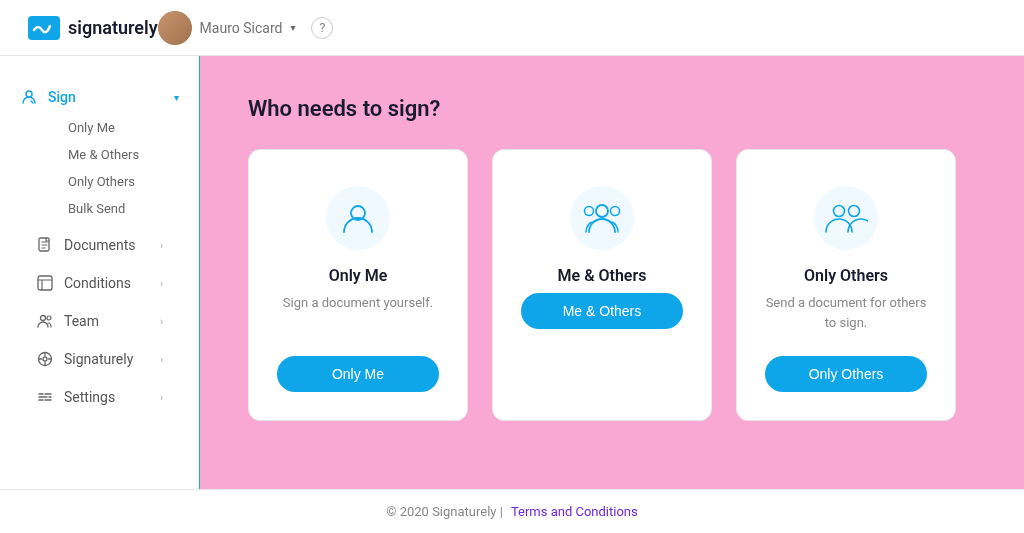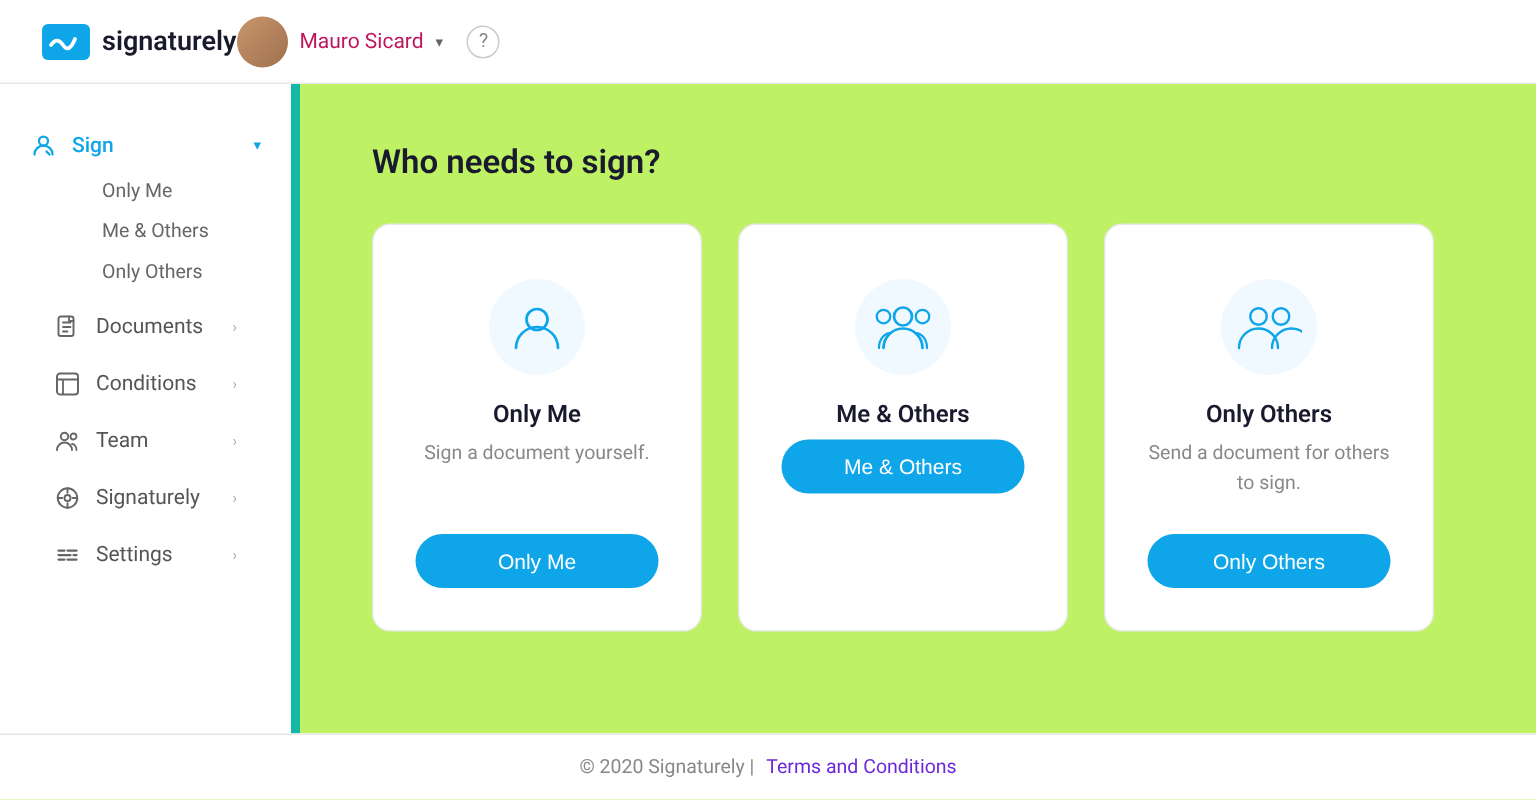--- a/index.html
+++ b/index.html
@@ -59,21 +59,21 @@
       justify-content: center;
     }
     .avatar-img {
       width: 34px;
       height: 34px;
       border-radius: 50%;
       background: linear-gradient(135deg, #c8956c, #a0714f);
     }
     .user-name {
       font-size: 14px;
-      color: #be185d;
+      color: #737373;
     }
     .chevron-icon {
       color: #666;
       font-size: 10px;
     }
     .help-icon {
       width: 22px;
       height: 22px;
       border: 1.5px solid #ccc;
       border-radius: 50%;
@@ -90,21 +90,21 @@
       display: flex;
       margin-top: 56px;
       flex: 1;
       min-height: calc(533px - 56px - 44px);
     }
 
     
     .sidebar {
       width: 200px;
       background: #fff;
-      border-right: 6px solid #14b8a6;
+      border-right: 1px solid #14b8a6;
       padding: 24px 0;
       min-height: calc(533px - 56px - 44px);
     }
     .sidebar-item {
       display: flex;
       align-items: center;
       padding: 10px 36px;
       cursor: pointer;
       color: #555;
       font-size: 14px;
@@ -149,21 +149,21 @@
     }
     .sign-chevron {
       margin-left: auto;
       font-size: 10px;
     }
 
     
     .main {
       flex: 1;
       padding: 40px 48px;
-      background: #bef264;
+      background: #f9a8d4;
     }
     .page-title {
       font-size: 22px;
       font-weight: 600;
       color: #1a1a2e;
       margin-bottom: 28px;
     }
 
     
     .cards-row {
@@ -268,20 +268,21 @@
           <path d="M3 15c0-3.314 2.686-6 6-6s6 2.686 6 6" stroke="#0EA5E9" stroke-width="1.5" stroke-linecap="round"></path>
           <path d="M11 13l2 2" stroke="#0EA5E9" stroke-width="1.5" stroke-linecap="round"></path>
         </svg>
         <span>Sign</span>
         <span class="sign-chevron">▾</span>
       </div>
       <div class="sidebar-sub">
         <a class="sidebar-sub-item">Only Me</a>
         <a class="sidebar-sub-item">Me &amp; Others</a>
         <a class="sidebar-sub-item">Only Others</a>
+        <a class="sidebar-sub-item">Bulk Send</a>
       </div>
     </div>
 
     <div class="sidebar-item">
       <div class="sidebar-icon">
         <svg width="16" height="16" viewBox="0 0 16 16" fill="none">
           <rect x="2" y="1" width="10" height="13" rx="1.5" stroke="#666" stroke-width="1.3"></rect>
           <path d="M5 5h5M5 8h5M5 11h3" stroke="#666" stroke-width="1.2" stroke-linecap="round"></path>
           <path d="M9 1v3h3" stroke="#666" stroke-width="1.2" stroke-linecap="round" fill="none"></path>
         </svg>

